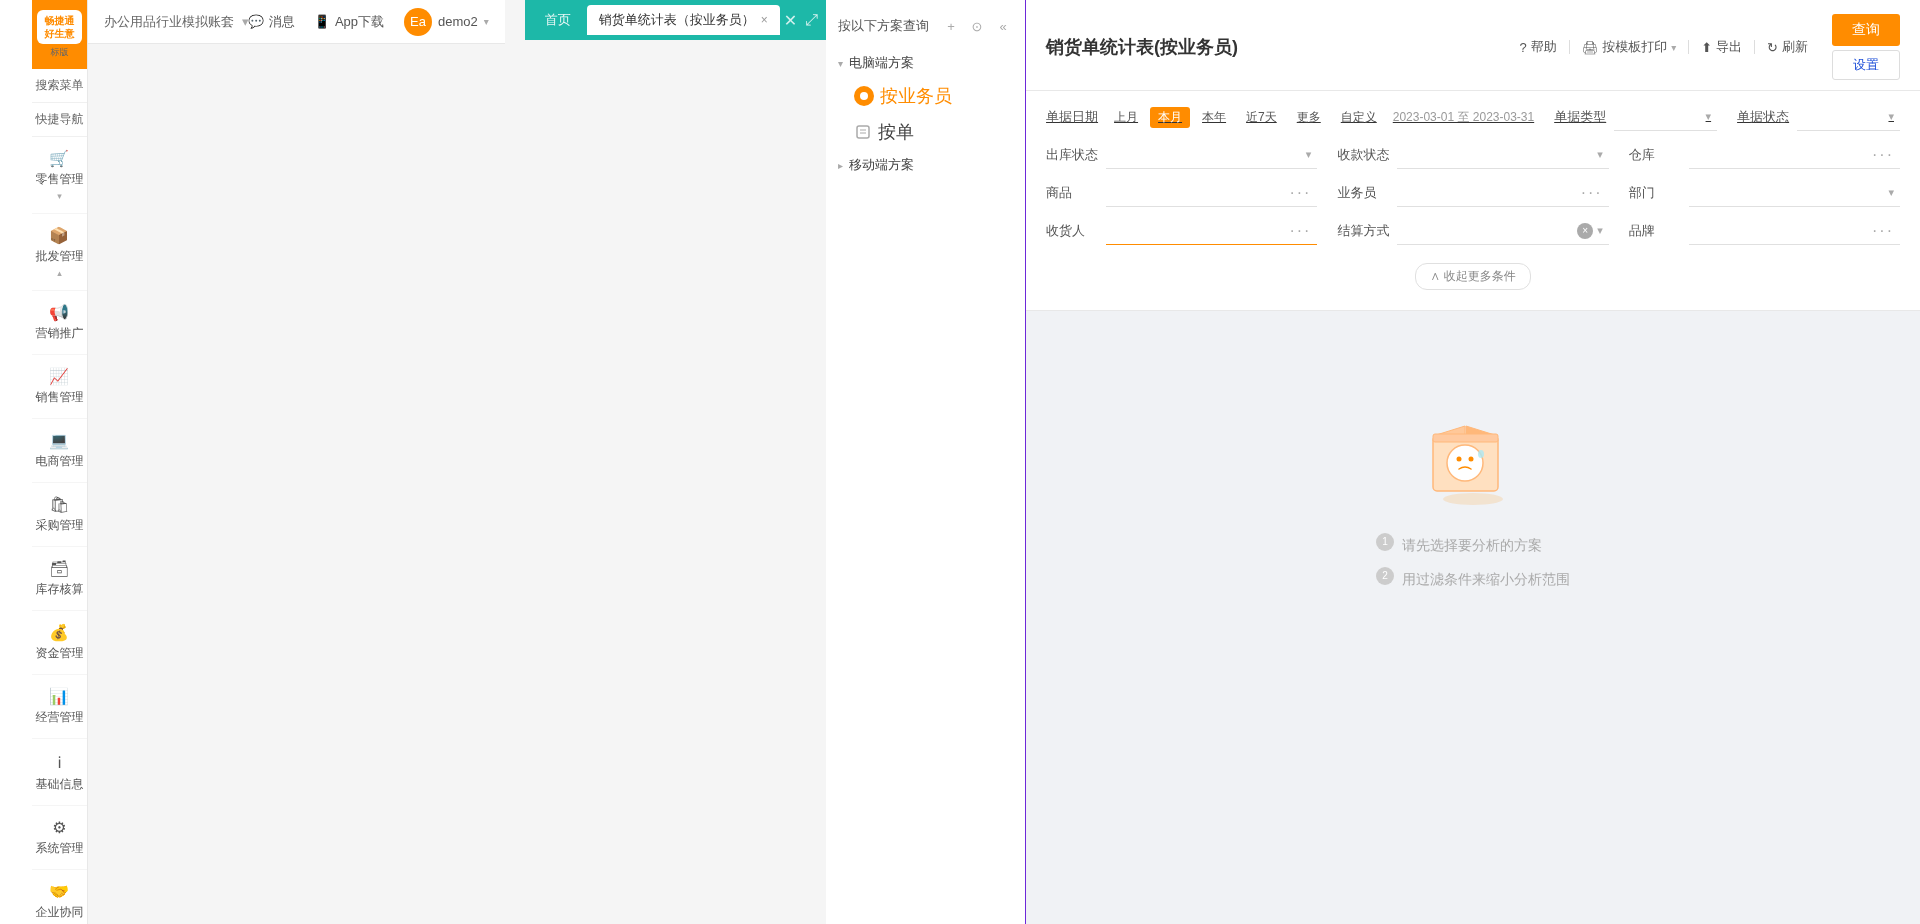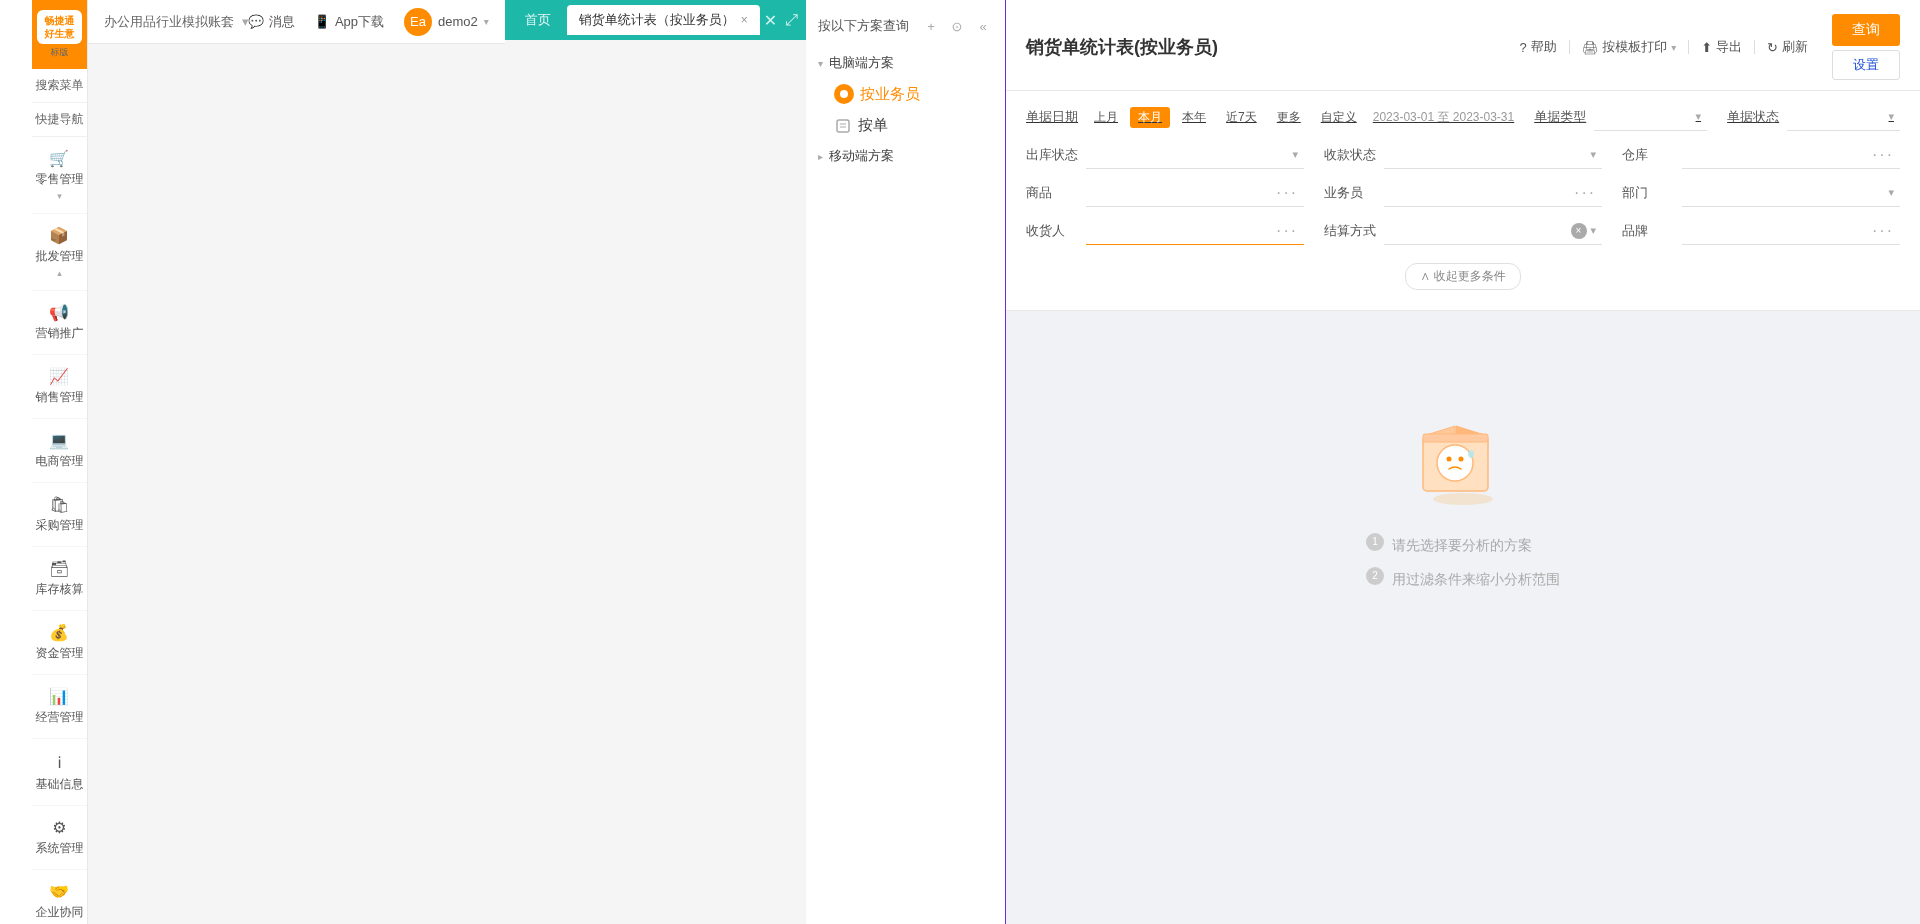--- a/index.html
+++ b/index.html
@@ -20,40 +20,40 @@
     .main { flex: 1; display: flex; flex-direction: row; overflow: hidden; }
 
     
     .top-header { height: 44px; background: #fff; display: flex; align-items: center; justify-content: space-between; padding: 0 16px; border-bottom: 1px solid #e8e8e8; flex-shrink: 0; }
     .top-header-left { display: flex; align-items: center; gap: 8px; font-size: 13px; color: #666; }
     .top-header-right { display: flex; align-items: center; gap: 20px; font-size: 13px; color: #555; }
     .top-header-right .msg, .top-header-right .app { display: flex; align-items: center; gap: 4px; cursor: pointer; }
     .user-avatar { width: 28px; height: 28px; border-radius: 50%; background: #ff8c00; display: flex; align-items: center; justify-content: center; color: white; font-size: 13px; cursor: pointer; overflow: hidden; }
 
     
-    .tab-bar { height: 40px; background: #1db8a8; display: flex; align-items: center; padding: 0 8px; gap: 4px; flex-shrink: 0; }
+    .tab-bar { height: 40px; background: #1db8a8; display: flex; align-items: center; padding: 0 8px; gap: 4px; flex-shrink: 0; margin-left: 20px; }
     .tab-item { height: 30px; padding: 0 12px; display: flex; align-items: center; gap: 6px; border-radius: 4px 4px 0 0; font-size: 13px; cursor: pointer; background: rgba(255,255,255,0.15); color: rgba(255,255,255,0.8); }
     .tab-item.home { background: transparent; color: rgba(255,255,255,0.9); }
     .tab-item.active { background: #fff; color: #333; }
     .tab-close { font-size: 12px; color: #999; cursor: pointer; }
     .tab-bar-actions { margin-left: auto; display: flex; align-items: center; gap: 8px; }
     .tab-action-btn { color: rgba(255,255,255,0.8); font-size: 16px; cursor: pointer; }
 
     
     .content { flex: 1; display: flex; overflow: hidden; }
 
     
     .left-panel { width: 200px; background: #fff; border-right: 1px solid #6d28d9; flex-shrink: 0; overflow-y: auto; padding: 8px 0; }
     .left-panel-header { display: flex; align-items: center; justify-content: space-between; padding: 8px 12px; font-size: 13px; color: #555; }
     .left-panel-header-actions { display: flex; align-items: center; gap: 6px; }
     .lph-btn { width: 20px; height: 20px; border-radius: 50%; display: flex; align-items: center; justify-content: center; cursor: pointer; font-size: 13px; color: #aaa; }
     .scheme-section { padding: 4px 0; }
     .scheme-tree-item { display: flex; align-items: center; padding: 6px 12px; cursor: pointer; font-size: 13px; color: #444; gap: 6px; }
     .scheme-tree-item .tree-arrow { font-size: 10px; color: #aaa; }
-    .scheme-sub-item { display: flex; align-items: center; padding: 6px 16px 6px 28px; cursor: pointer; font-size: 15px; color: #444; gap: 6px; }
+    .scheme-sub-item { display: flex; align-items: center; padding: 6px 16px 6px 28px; cursor: pointer; font-size: 18px; color: #444; gap: 6px; }
     .scheme-sub-item.active-item { color: #ff8c00; }
     .active-dot { width: 20px; height: 20px; border-radius: 50%; background: #ff8c00; display: flex; align-items: center; justify-content: center; color: white; font-size: 10px; flex-shrink: 0; }
     .sub-icon { width: 18px; height: 18px; display: flex; align-items: center; justify-content: center; font-size: 11px; color: #888; }
 
     
     .right-content { flex: 1; overflow-y: auto; background: #f0f2f5; }
     .page-title-bar { background: #fff; padding: 14px 20px 10px; display: flex; align-items: center; justify-content: space-between; border-bottom: 1px solid #e8e8e8; }
     .page-title { font-size: 18px; font-weight: bold; color: #333; }
     .page-actions { display: flex; align-items: center; gap: 12px; font-size: 13px; }
     .page-action-btn { display: flex; align-items: center; gap: 4px; cursor: pointer; color: #555; }

